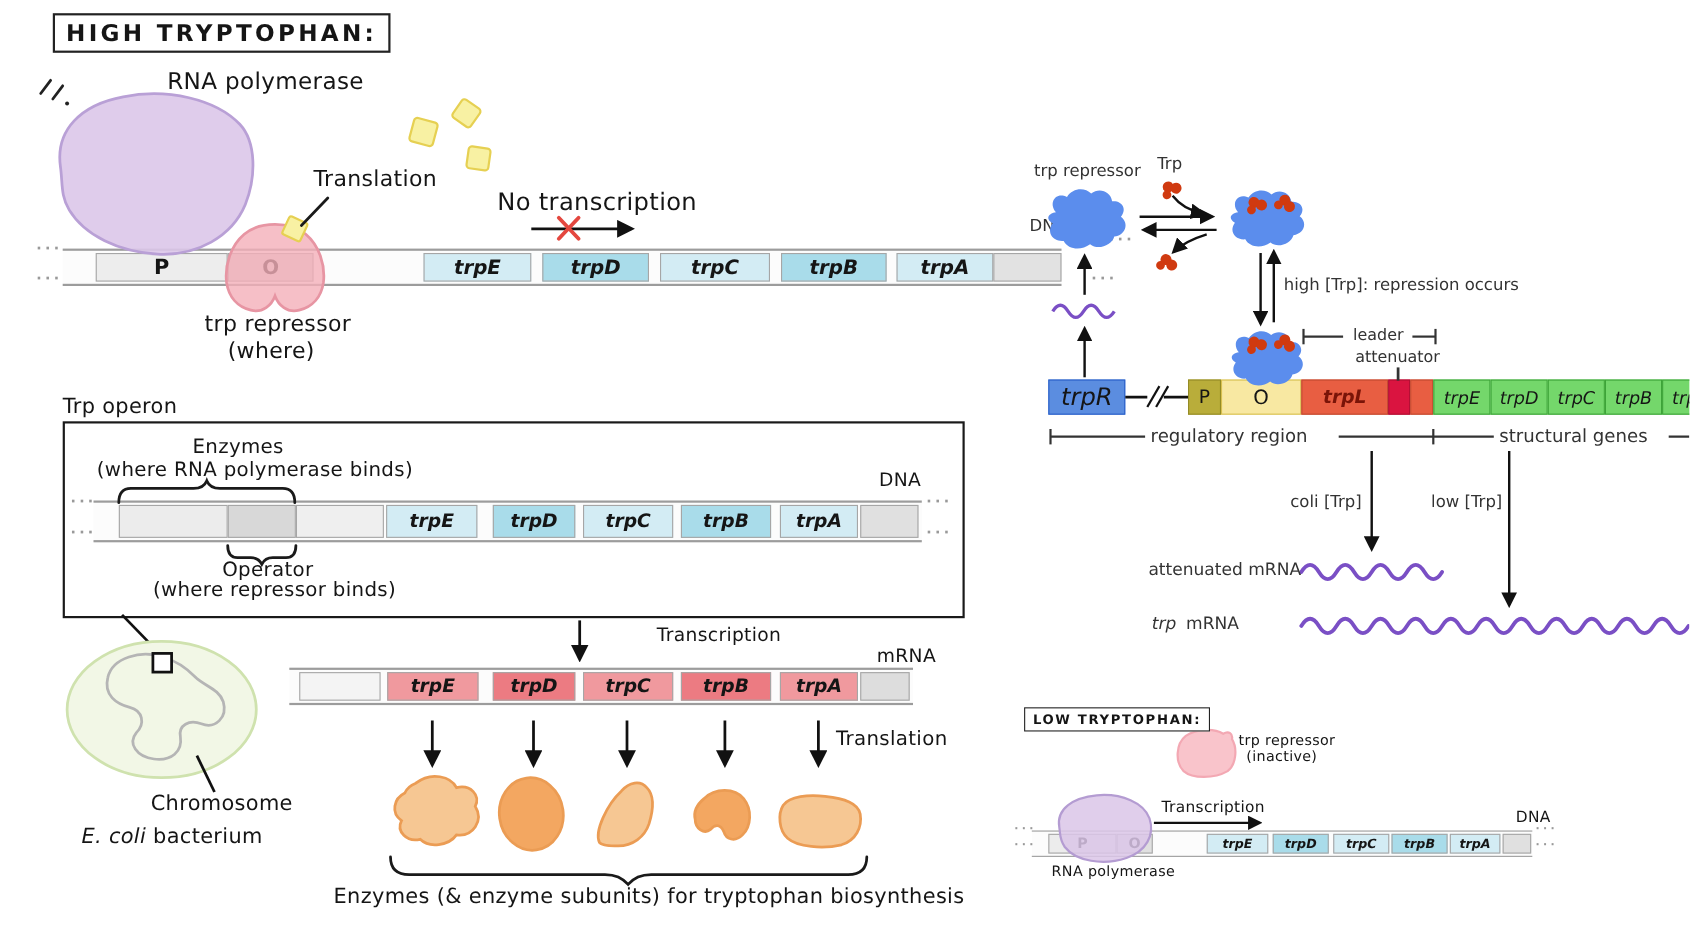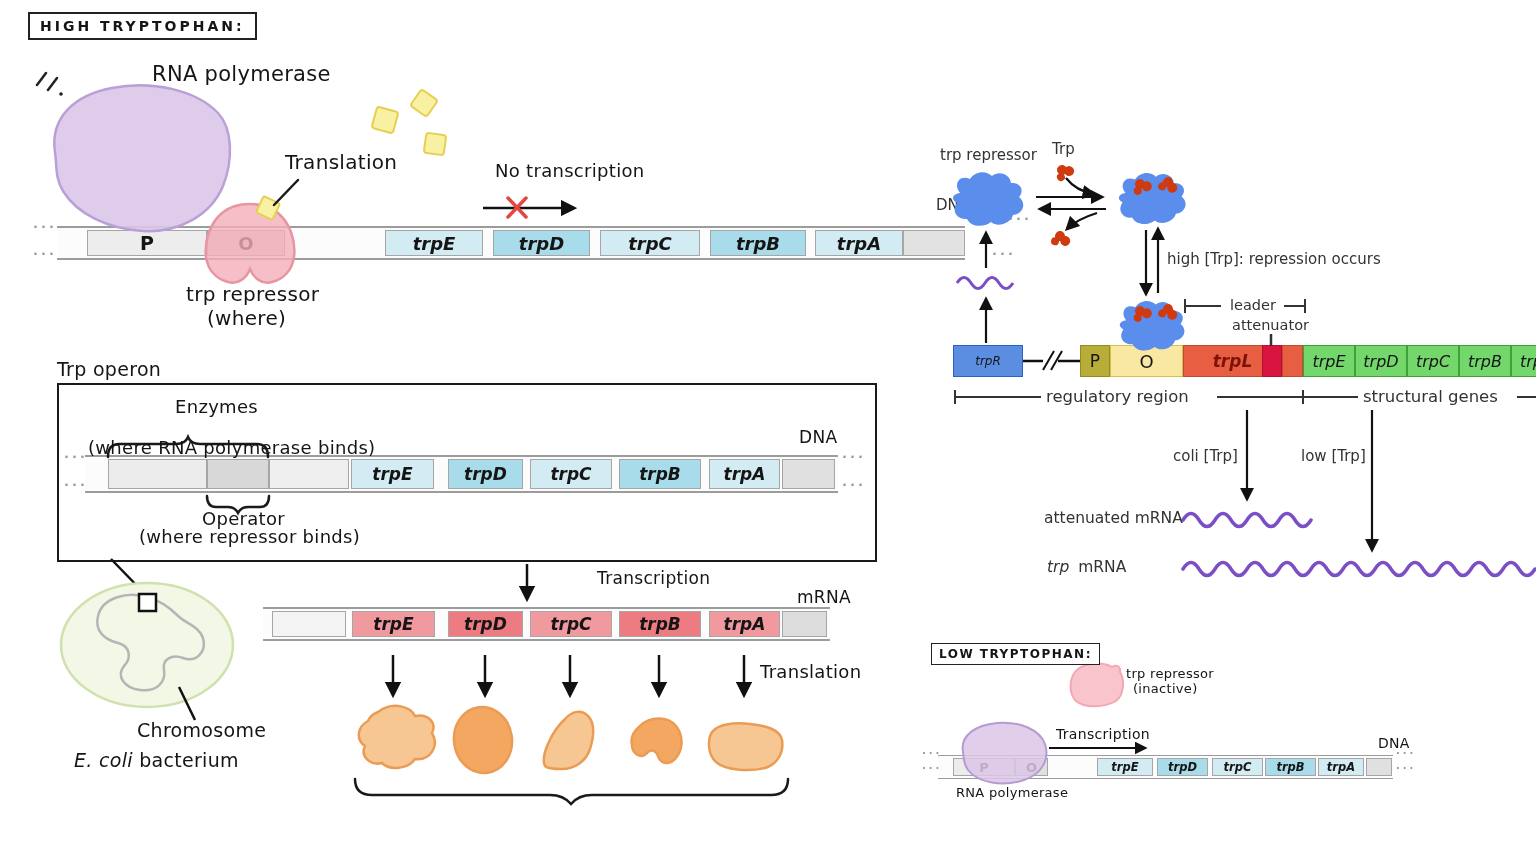--- a/index.html
+++ b/index.html
@@ -127,29 +127,29 @@
       </div>
     <div class="cell" style="left:428px;width:26px;background:#e0e0e0;border-width:1px;"></div>
   </div>
   <span class="dots" style="left:922px;top:748px;font-size:10px;">···</span>
   <span class="dots" style="left:922px;top:763px;font-size:10px;">···</span>
   <span class="dots" style="left:1396px;top:748px;font-size:10px;">···</span>
   <span class="dots" style="left:1396px;top:763px;font-size:10px;">···</span>
 
   <div class="strip" style="left:953px;top:345px;width:583px;height:32px;">
     <div class="rcell" style="left:0;width:70px;background:#5b8de0;border:1.5px solid #2a5fc8;">
-      <span style="font-size:12px;">trpR</span>
+      <span style="font-size:22px;">trpR</span>
       </div>
     <div class="rcell" style="left:127px;width:30px;background:#b9ad3a;border:1.5px solid #948b25;font-style:normal;">
       <span style="font-size:17px;">P</span>
       </div>
     <div class="rcell" style="left:157px;width:73px;background:#f8e8a2;border:1.5px solid #d8c050;font-style:normal;">
       <span style="font-size:18px;">O</span>
       </div>
-    <div class="rcell" style="left:230px;width:99px;background:#e85e42;border:1.5px solid #c24a30;">
+    <div class="rcell" style="left:230px;width:79px;background:#e85e42;border:1.5px solid #c24a30;">
       <span style="font-size:17px;color:#7a1408;font-weight:600;">trpL</span>
       </div>
     <div class="rcell" style="left:309px;width:20px;background:#da1440;border:1.5px solid #b10f33;"></div>
     <div class="rcell" style="left:329px;width:21px;background:#e85e42;border:1.5px solid #c24a30;"></div>
     <div class="rcell" style="left:350px;width:52px;background:#74d76b;border:1.5px solid #3da338;">
       <span style="font-size:16px;">trpE</span>
       </div>
     <div class="rcell" style="left:402px;width:52px;background:#74d76b;border:1.5px solid #3da338;">
       <span style="font-size:16px;">trpD</span>
       </div>
@@ -299,38 +299,39 @@
     <line x1="1372" y1="410" x2="1372" y2="550" stroke="#111" stroke-width="2.2" marker-end="url(#ah)"></line>
 
     <path d="M1183,520 q8,-13 16,0 t16,0 t16,0 t16,0 t16,0 t16,0 t16,0 t16,0" fill="none" stroke="#7a4fc5" stroke-width="3.5" stroke-linecap="round"></path>
     <path d="M1183,569 q8,-13 16,0 t16,0 t16,0 t16,0 t16,0 t16,0 t16,0 t16,0 t16,0 t16,0 t16,0 t16,0 t16,0 t16,0 t16,0 t16,0 t16,0 t16,0 t16,0 t16,0 t16,0 t16,0" fill="none" stroke="#7a4fc5" stroke-width="3.5" stroke-linecap="round"></path>
 
     <path d="M1078,669 C1088,662 1104,662 1112,667 C1117,664 1121,667 1120,672 C1125,680 1124,695 1116,701 C1104,708 1084,708 1076,701 C1068,693 1069,676 1078,669 Z" fill="#f9c4cb" stroke="#f3a8b3" stroke-width="2"></path>
     <path d="M963,752 C960,735 976,725 997,723 C1020,721 1040,730 1045,744 C1050,759 1042,774 1024,780 C1003,787 978,783 968,770 C963,763 964,758 963,752 Z" fill="#dac6e8" fill-opacity="0.85" stroke="#b49cd2" stroke-width="2"></path>
     <line x1="1049" y1="748" x2="1145" y2="748" stroke="#111" stroke-width="2" marker-end="url(#ah)"></line>
   </svg>
 
-  <div class="titlebox" style="left:28px;top:12px;padding:4px 10px;font-size:14px;letter-spacing:3px;">
+  <div class="titlebox" style="left:48px;top:12px;padding:4px 10px;font-size:21px;letter-spacing:3px;">
     <span>HIGH TRYPTOPHAN:</span></div>
 
   <span class="lbl hand" style="left:152px;top:62px;font-size:21px;">RNA polymerase</span>
   <span class="lbl hand" style="left:285px;top:150px;font-size:20px;">Translation</span>
-  <span class="lbl hand" style="left:452px;top:160px;font-size:18px;margin-left:43px;">No transcription</span>
+  <span class="lbl hand" style="left:452px;top:172px;font-size:22px;">No transcription</span>
   <span class="lbl hand" style="left:186px;top:282px;font-size:20px;">trp repressor</span>
   <span class="lbl hand" style="left:207px;top:306px;font-size:20px;">(where)</span>
 
   <span class="lbl hand" style="left:57px;top:358px;font-size:19px;">Trp operon</span>
   <span class="lbl hand" style="left:175px;top:396px;font-size:18px;">Enzymes</span>
-  <span class="lbl hand" style="left:88px;top:437px;font-size:18px;">(where RNA polymerase binds)</span>
+  <span class="lbl hand" style="left:88px;top:417px;font-size:18px;">(where RNA polymerase binds)</span>
   <span class="lbl hand" style="left:202px;top:508px;font-size:18px;">Operator</span>
   <span class="lbl hand" style="left:139px;top:526px;font-size:18px;">(where repressor binds)</span>
   <span class="lbl hand" style="left:799px;top:427px;font-size:17px;">DNA</span>
   <span class="lbl hand" style="left:597px;top:568px;font-size:17px;">Transcription</span>
   <span class="lbl hand" style="left:797px;top:587px;font-size:17px;">mRNA</span>
   <span class="lbl hand" style="left:760px;top:661px;font-size:18px;">Translation</span>
+  <div class="lbl hand center" style="left:300px;top:804px;width:580px;font-size:19px;">Enzymes (&amp; enzyme subunits) for tryptophan biosynthesis</div>
   <span class="lbl hand" style="left:137px;top:719px;font-size:19px;">Chromosome</span>
   <span class="lbl hand" style="left:74px;top:749px;font-size:19px;">
     <i>E. coli</i>
     <span>bacterium</span></span>
 
   <span class="lbl sans" style="left:940px;top:146px;font-size:15px;">trp repressor</span>
   <span class="lbl sans" style="left:1052px;top:140px;font-size:15px;">Trp</span>
   <span class="lbl sans" style="left:1167px;top:250px;font-size:15px;">high [Trp]: repression occurs</span>
   <div class="lbl sans center" style="left:1221px;top:297px;width:64px;font-size:14.5px;">leader</div>
   <span class="lbl sans" style="left:1232px;top:317px;font-size:14.5px;">attenuator</span>

